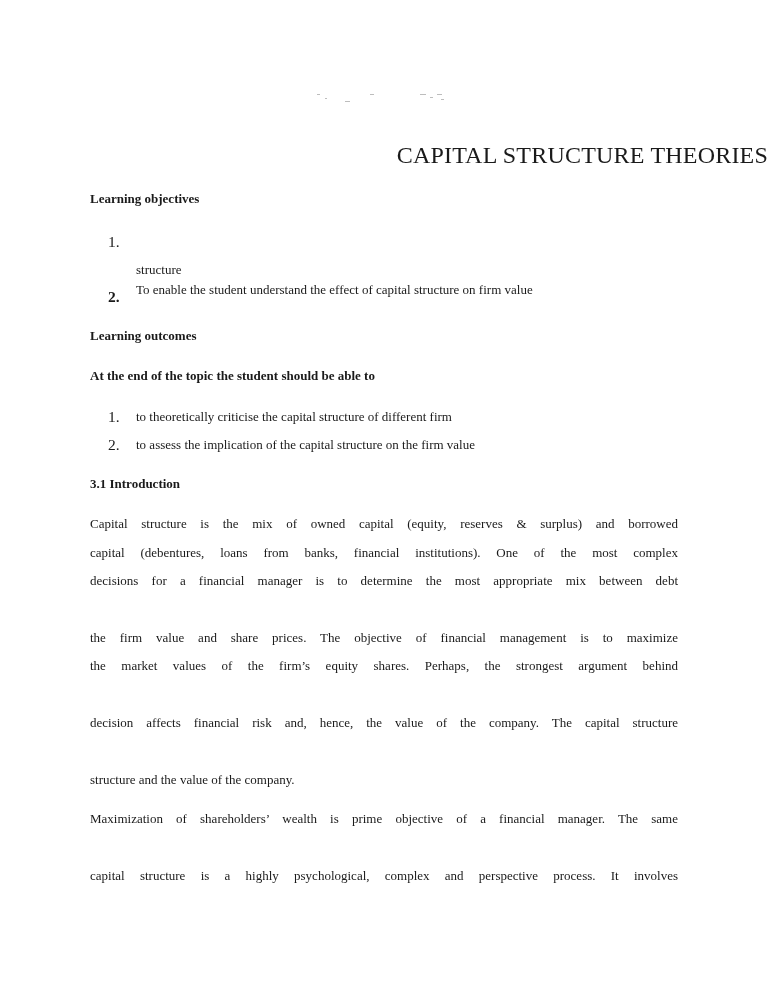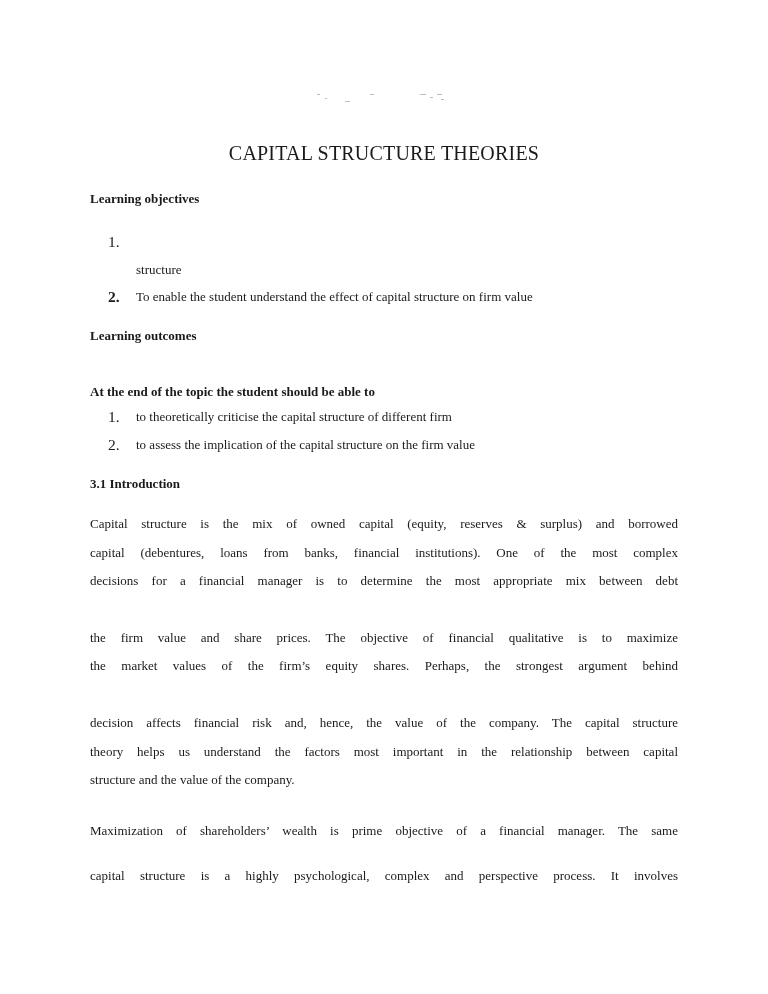--- a/index.html
+++ b/index.html
@@ -2,21 +2,21 @@
 <html><head>
 <meta charset="utf-8">
 <style>
   html, body { margin: 0; padding: 0; background: #ffffff; }
   body { width: 768px; height: 994px; position: relative; overflow: hidden;
          font-family: "Liberation Serif", "DejaVu Serif", serif; color: #1a1a1a; }
   .page { position: absolute; left: 0; top: 0; width: 768px; height: 994px; background: #fff; }
   .line { position: absolute; left: 90px; white-space: nowrap; font-size: 13px; line-height: 20px; }
   .just { width: 588px; text-align: justify; text-align-last: justify; white-space: normal; }
   .bold { font-weight: bold; }
-  .title { position: absolute; left: 0; width: 768px; text-align: center; font-size: 20px; top: 142px; letter-spacing: 0.2px; }
+  .title { position: absolute; left: 0; width: 768px; text-align: right; font-size: 24px; top: 142px; letter-spacing: 0.2px; }
   .num { position: absolute; left: 108px; font-size: 15.5px; line-height: 20px; }
   .item { left: 136px; }
   .speckles { position: absolute; left: 315px; top: 92px; width: 140px; height: 14px; }
   .speckles span { position: absolute; height: 1px; background: #bdbdbd; }
 </style>
 </head>
 <body>
 
 <div class="page">
 
@@ -32,38 +32,37 @@
   </div>
 
   <div class="title">CAPITAL STRUCTURE THEORIES</div>
 
   <div class="line bold" style="top:189px;">Learning objectives</div>
 
   <div class="num" style="top:232px;">1.</div>
   <div class="line item" style="top:260px;">structure</div>
 
   <div class="num bold" style="top:287px;">2.</div>
-  <div class="line item" style="top:287px;">To enable the student understand the effect of capital structure on firm value</div>
+  <div class="line item" style="top:280px;">To enable the student understand the effect of capital structure on firm value</div>
 
   <div class="line bold" style="top:326px;">Learning outcomes</div>
-  <div class="line bold" style="top:382px;">At the end of the topic the student should be able to</div>
+  <div class="line bold" style="top:366px;">At the end of the topic the student should be able to</div>
 
   <div class="num" style="top:407px;">1.</div>
   <div class="line item" style="top:407px;">to theoretically criticise the capital structure of different firm</div>
 
   <div class="num" style="top:435px;">2.</div>
   <div class="line item" style="top:435px;">to assess the implication of the capital structure on the firm value</div>
 
   <div class="line bold" style="top:474px;">3.1 Introduction</div>
 
   <div class="line just" style="top:514px;">Capital structure is the mix of owned capital (equity, reserves &amp; surplus) and borrowed</div>
   <div class="line just" style="top:543px;">capital (debentures, loans from banks, financial institutions).  One of the most complex</div>
   <div class="line just" style="top:571px;">decisions for a financial manager is to determine the most appropriate mix between debt</div>
-  <div class="line just" style="top:628px;">the firm value and share prices.  The objective of financial qualitative is to maximize</div>
+  <div class="line just" style="top:628px;">the firm value and share prices.  The objective of financial management is to maximize</div>
   <div class="line just" style="top:656px;">the market values of the firm’s equity shares.  Perhaps, the strongest argument behind</div>
   <div class="line just" style="top:713px;">decision affects financial risk and, hence, the value of the company.  The capital structure</div>
-  <div class="line just" style="top:742px;">theory helps us understand the factors most important in the relationship between capital</div>
   <div class="line" style="top:770px;">structure and the value of the company.</div>
 
-  <div class="line just" style="top:809px;margin-top:12px;">Maximization of shareholders’ wealth is prime objective of a financial manager. The same</div>
+  <div class="line just" style="top:809px;">Maximization of shareholders’ wealth is prime objective of a financial manager. The same</div>
   <div class="line just" style="top:866px;">capital structure is a highly psychological, complex and perspective process.  It involves</div>
 
 </div>
 
 </body></html>

